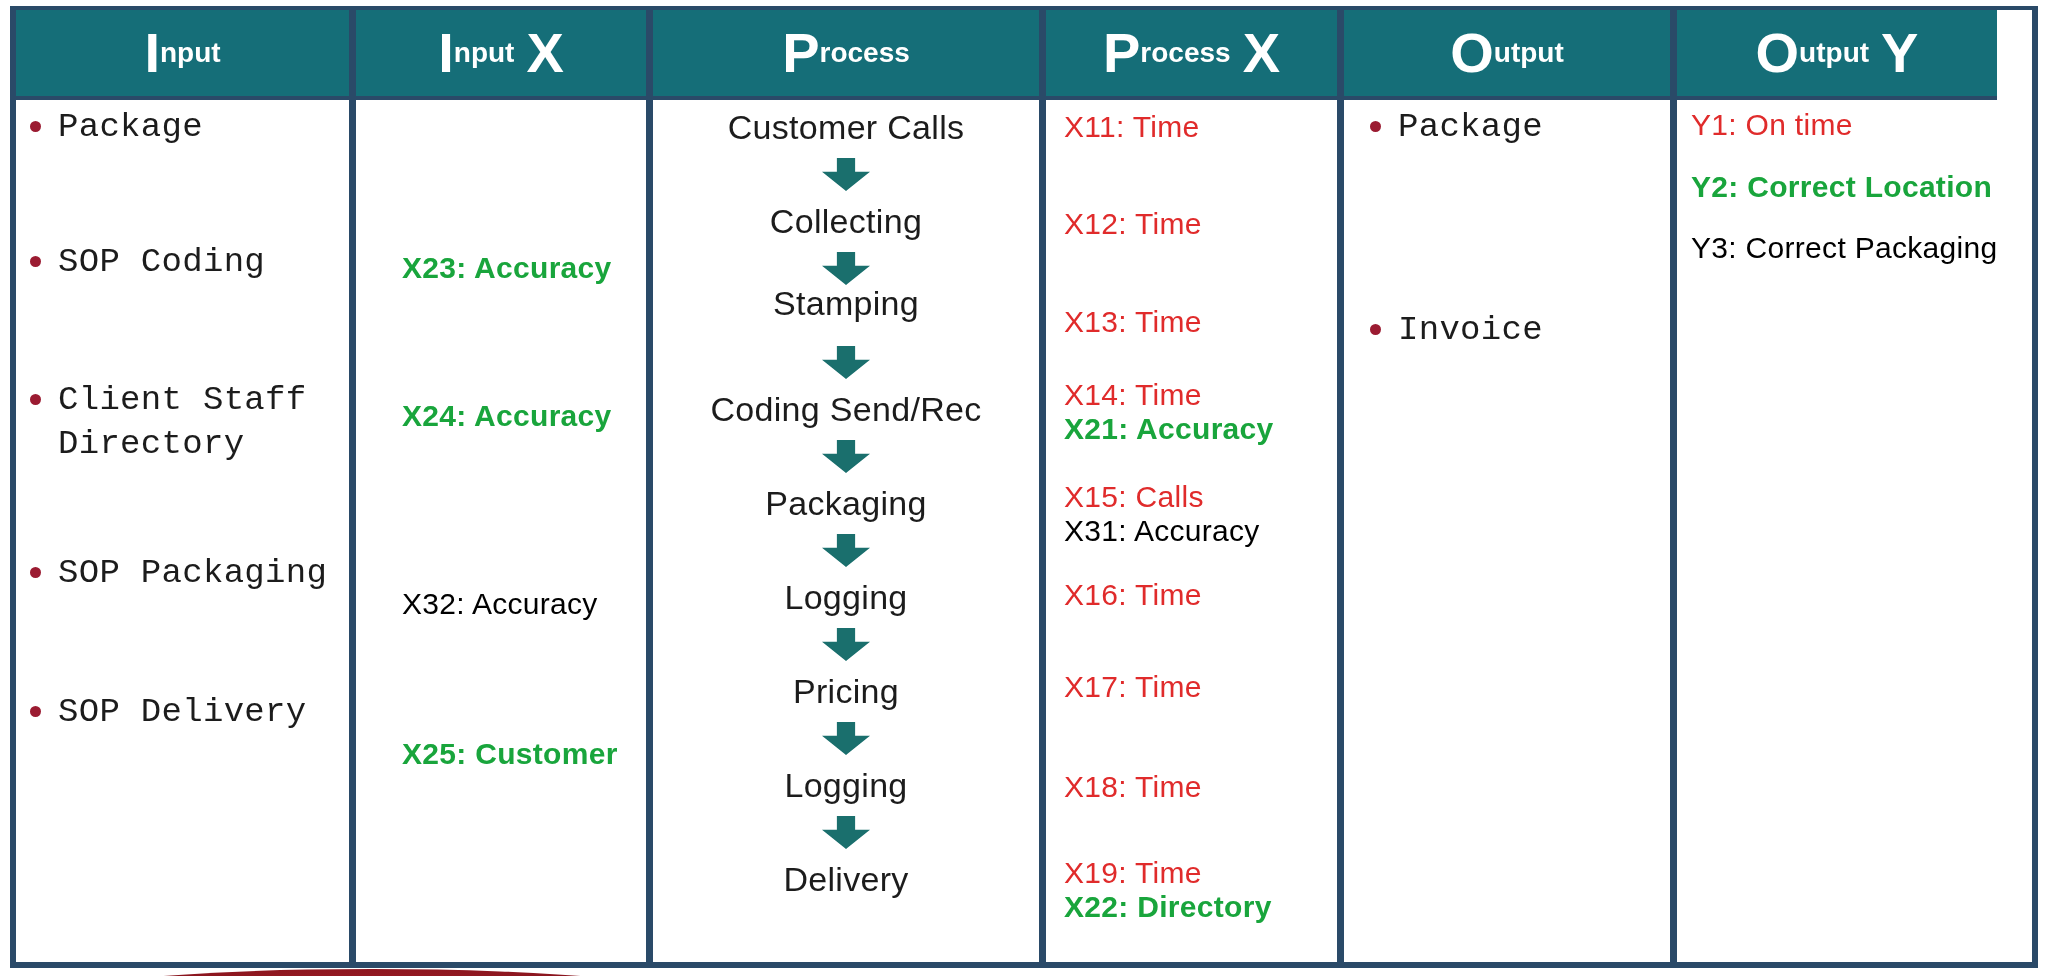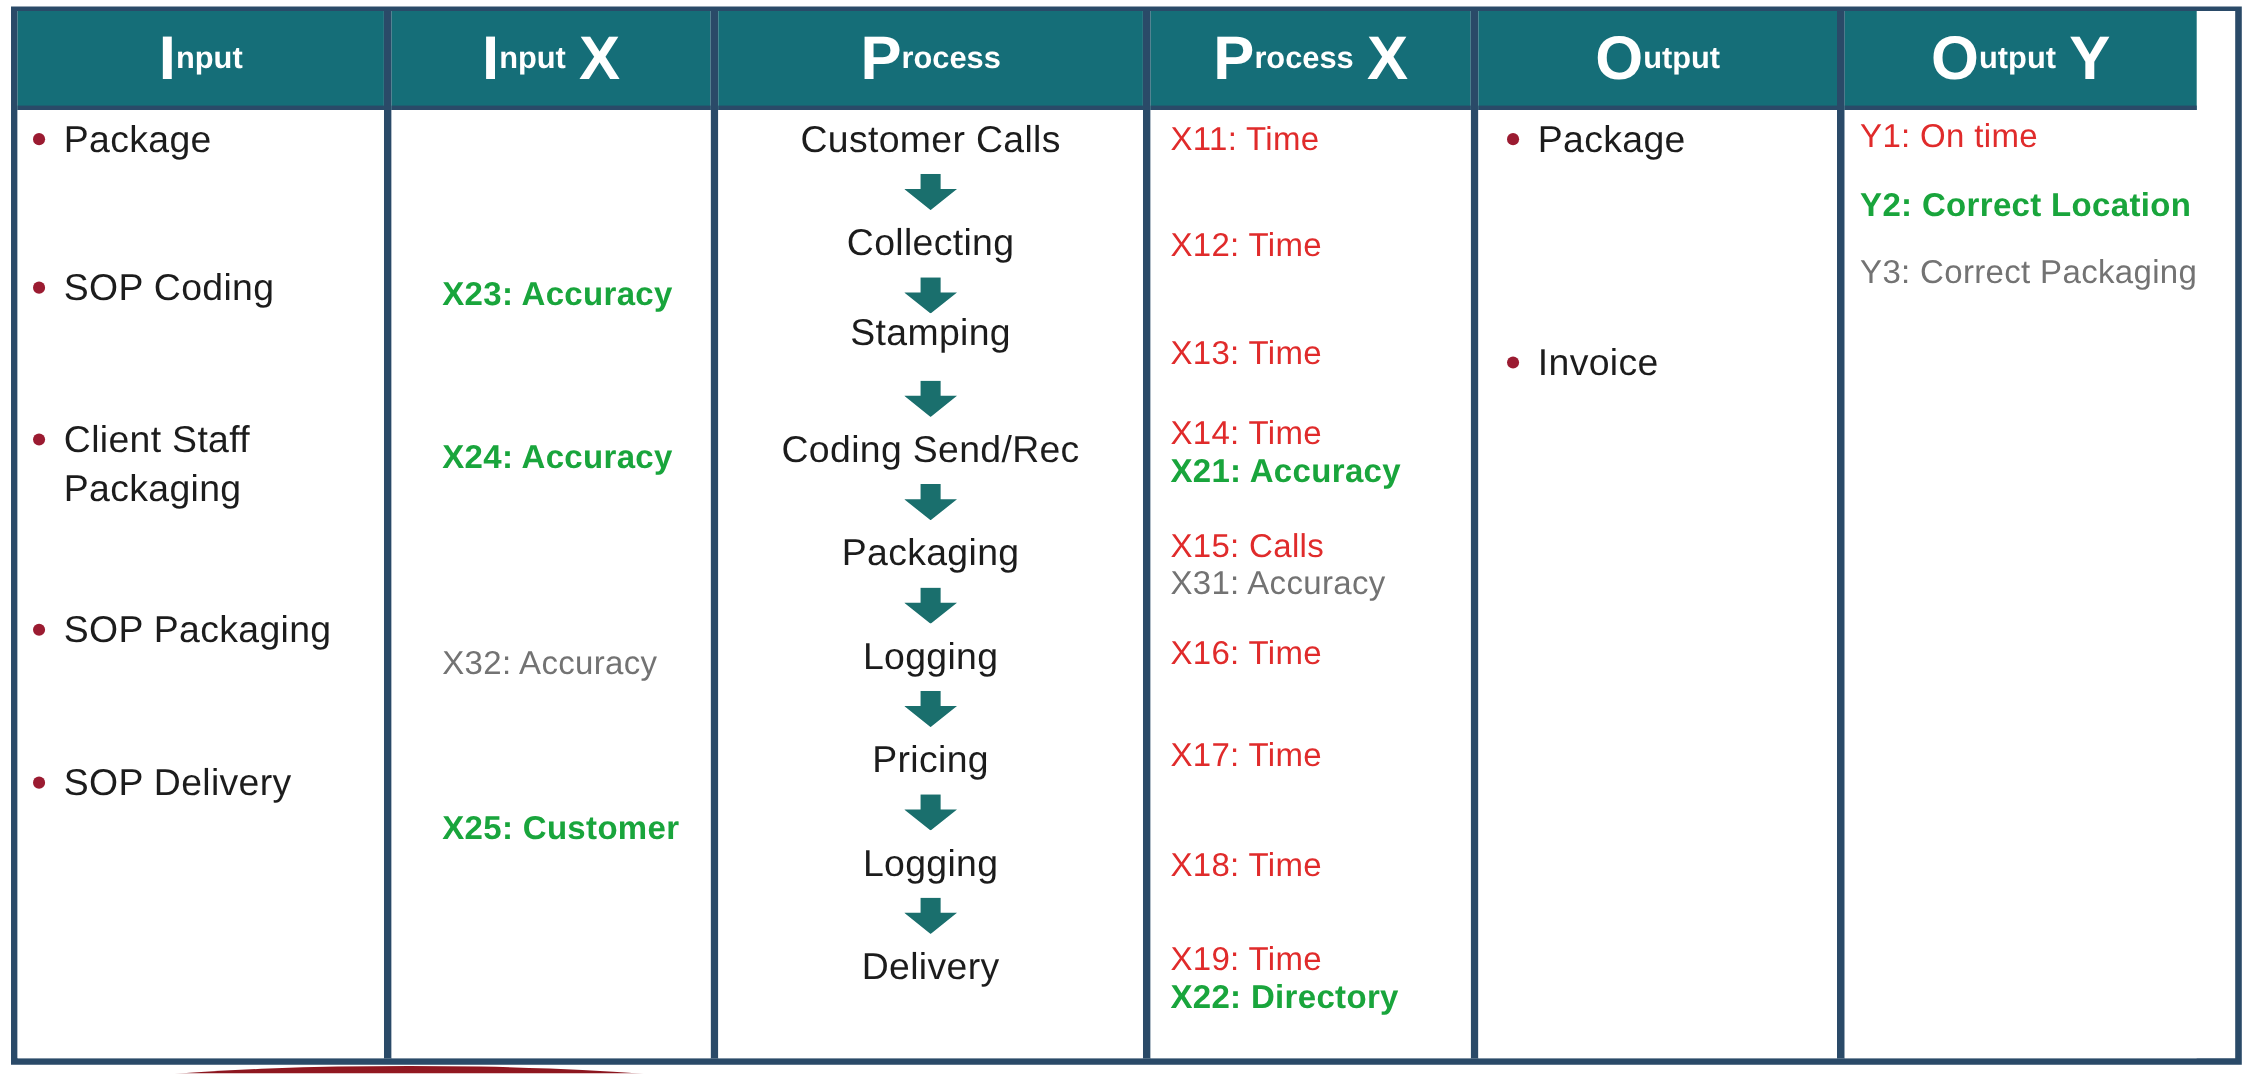--- a/index.html
+++ b/index.html
@@ -25,35 +25,35 @@
     display:flex;align-items:center;justify-content:center;
     color:#ffffff;font-weight:bold;
   }
   .hdr .lead,.hdr .suffix{font-size:56px;line-height:56px;}
   .hdr .rest{font-size:28px;line-height:36px;}
   .hdr .suffix:not(:empty){margin-left:12px;}
   .body{position:relative;flex:1;background:#ffffff;}
   
   .li{
     position:absolute;left:12px;right:8px;font-size:34px;line-height:44px;
-    padding-left:30px;letter-spacing:0.3px;
+    padding-left:30px;letter-spacing:0.3px;font-family:Liberation Mono, monospace;
   }
   .bullet{
     position:absolute;left:2px;top:16px;width:11px;height:11px;border-radius:50%;
     background:#9b1b31;
   }
   .col-output .li{left:24px;}
   
   .xi{position:absolute;font-size:30px;line-height:36px;letter-spacing:0.3px;}
   .col-inputx .xi{left:46px;}
   .col-processx .xi{left:18px;line-height:34px;}
   .col-outputy .xi{left:14px;line-height:34px;}
   .red{color:#e02b2b;}
   .green{color:#19a53c;font-weight:bold;}
-  .blue{color:#737373;}
+  .blue{color:#000000;}
   .hang{padding-left:56px;text-indent:-56px;width:264px;}
   
   .step{position:absolute;left:0;right:0;text-align:center;font-size:34px;line-height:40px;letter-spacing:0.3px;}
   .flow-arrow{
     position:absolute;left:50%;transform:translateX(-50%);
     width:48px;height:33px;background:#1a6f6d;
     clip-path:polygon(31% 0, 69% 0, 69% 42%, 100% 42%, 50% 100%, 0 42%, 31% 42%);
   }
   
   .bottom-ellipse{
@@ -69,21 +69,21 @@
 
     <div class="col col-input">
       <div class="hdr">
         <span class="lead">I</span>
           <span class="rest">nput</span>
           <span class="suffix"></span>
       </div>
       <div class="body">
         <div class="li" style="top:5px"><span class="bullet"></span><span>Package</span></div>
         <div class="li" style="top:140px"><span class="bullet"></span><span>SOP Coding</span></div>
-        <div class="li" style="top:278px;width:250px"><span class="bullet"></span><span>Client Staff Packaging</span></div>
+        <div class="li" style="top:278px;width:250px"><span class="bullet"></span><span>Client Staff Directory</span></div>
         <div class="li" style="top:451px"><span class="bullet"></span><span>SOP Packaging</span></div>
         <div class="li" style="top:590px"><span class="bullet"></span><span>SOP Delivery</span></div>
       </div>
     </div>
 
     <div class="col col-inputx">
       <div class="hdr">
         <span class="lead">I</span>
           <span class="rest">nput</span>
           <span class="suffix">X</span>

